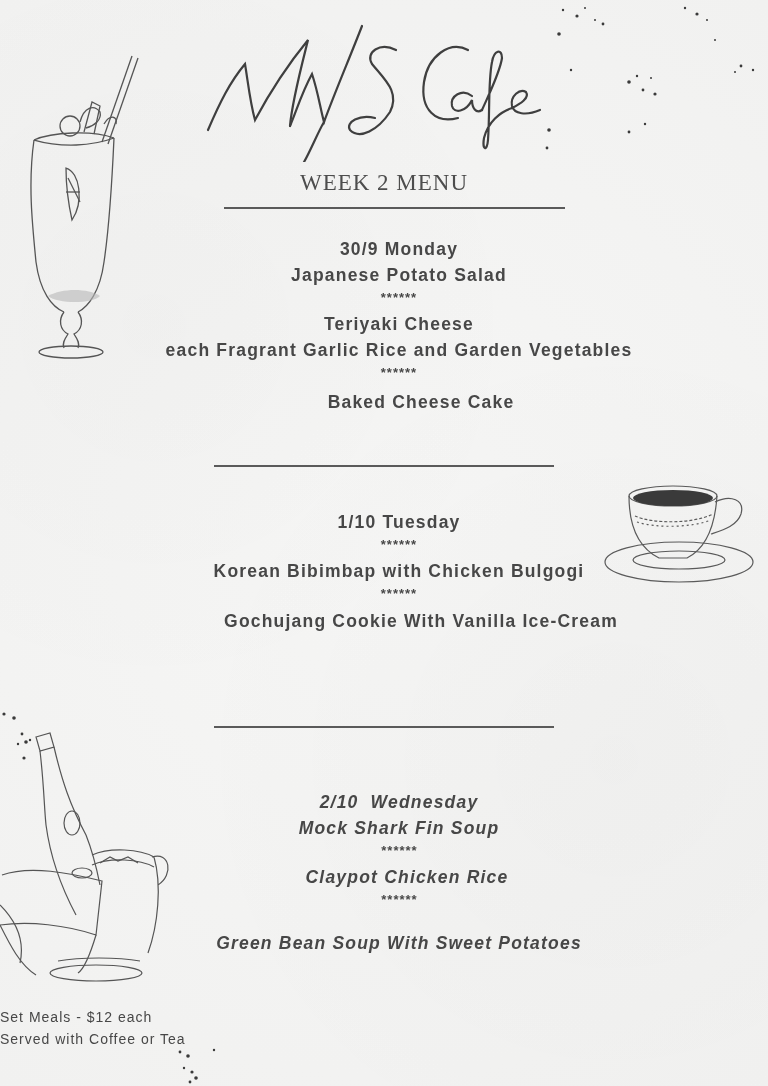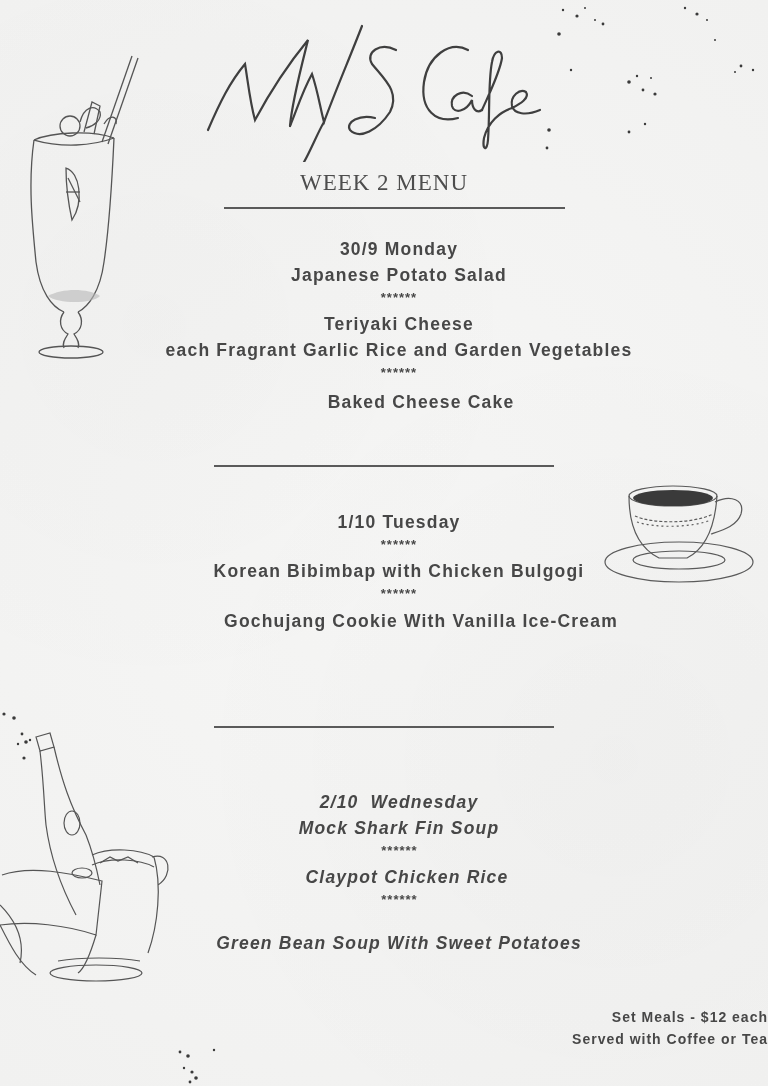--- a/index.html
+++ b/index.html
@@ -25,22 +25,22 @@
     color: #4d4d4d; line-height: 36px;
   }
   .rule { position: absolute; height: 1.5px; background: #5a5a5a; }
   .section {
     position: absolute; left: 15px; width: 768px; text-align: center;
     font-weight: bold; font-size: 17.5px; letter-spacing: 1.2px;
   }
   .section .line { display: block; height: 26px; line-height: 26px; }
   .section .stars { display: block; height: 20px; line-height: 20px; font-size: 13px; letter-spacing: 1px; }
   .footer {
-    position: absolute; left: 0; width: 768px; top: 1006px; text-align: right;
-    font-weight: bold; font-size: 14px; letter-spacing: 1px;
+    position: absolute; left: 0; width: 768px; top: 1006px; text-align: left;
+    font-weight: normal; font-size: 14px; letter-spacing: 1px;
   }
   .footer .line { display: block; height: 22px; line-height: 22px; }
   .illus { position: absolute; }
   .speck { position: absolute; }
 </style>
 </head>
 <body>
 
 <div class="paper-texture"></div>
 

